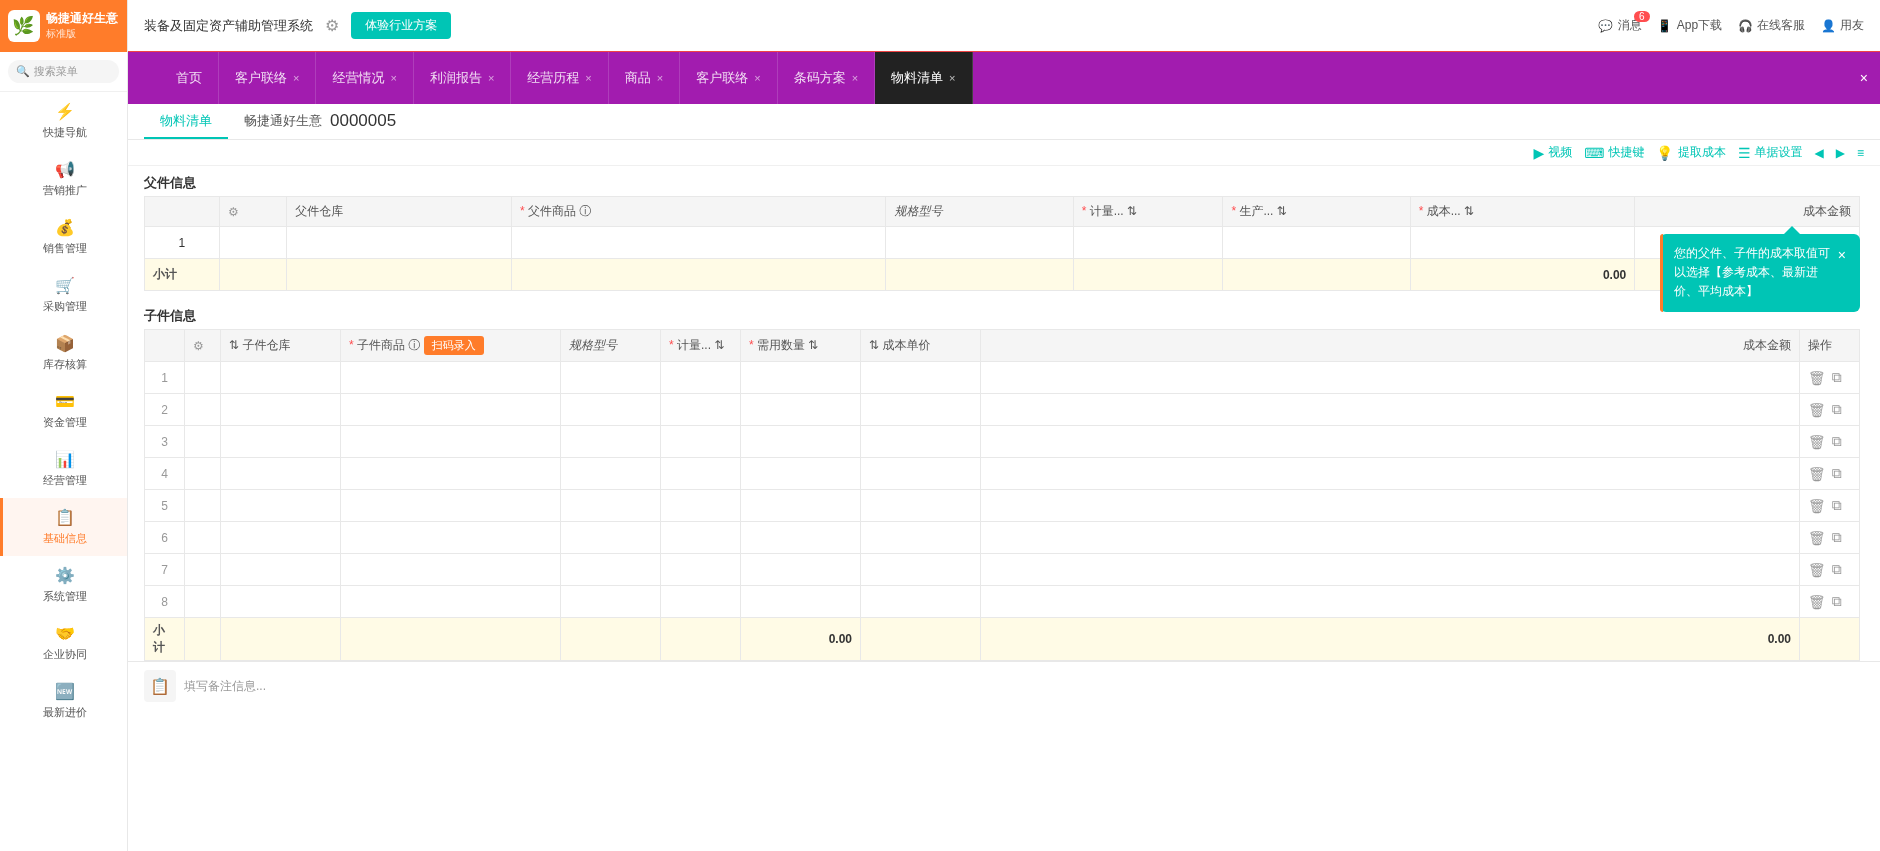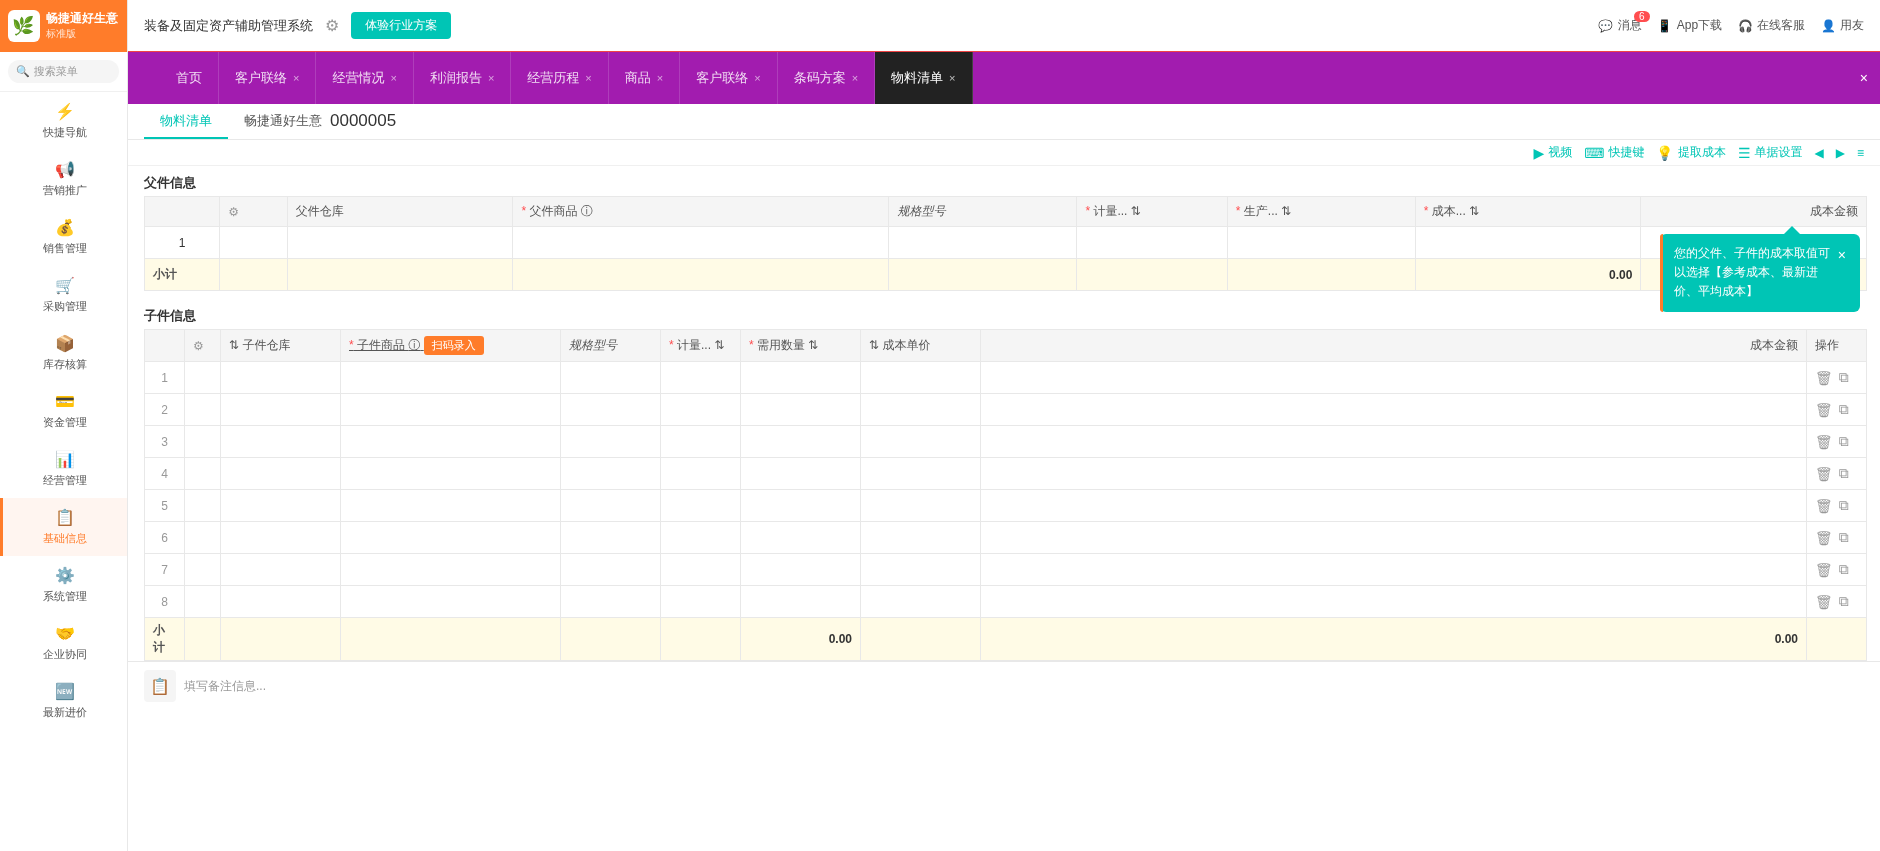--- a/index.html
+++ b/index.html
@@ -173,21 +173,21 @@
       background: #fff;
       border-bottom: 1px solid #f0f0f0;
       font-size: 12px;
       color: #00c5b5;
       position: relative;
     }
     .toolbar-item { display: flex; align-items: center; gap: 4px; cursor: pointer; }
     .toolbar-item .icon { font-size: 14px; }
 
     
-    .section { padding: 0 13px 0 16px; }
+    .section { padding: 0 20px 0 16px; }
     .section-title {
       font-size: 13px;
       font-weight: bold;
       color: #333;
       padding: 8px 0 4px 0;
     }
 
     
     .data-table { width: 100%; border-collapse: collapse; font-size: 12px; }
     .data-table th {
@@ -542,21 +542,21 @@
         <thead>
           <tr>
             <th class="col-num"></th>
             <th class="col-settings">
               <span class="settings-icon">⚙</span>
             </th>
             <th class="col-warehouse">
               <span>⇅ </span>
               <span>子件仓库</span>
             </th>
-            <th style="width:220px;text-decoration:underline;">
+            <th style="width:220px;">
               <span class="required-star">*</span>
               <span> 子件商品</span>
               <span>ⓘ</span>
               <button class="scan-btn">扫码录入</button>
             </th>
             <th class="col-spec">
               <span>规格型号</span>
             </th>
             <th class="col-unit">
               <span class="required-star">*</span>

